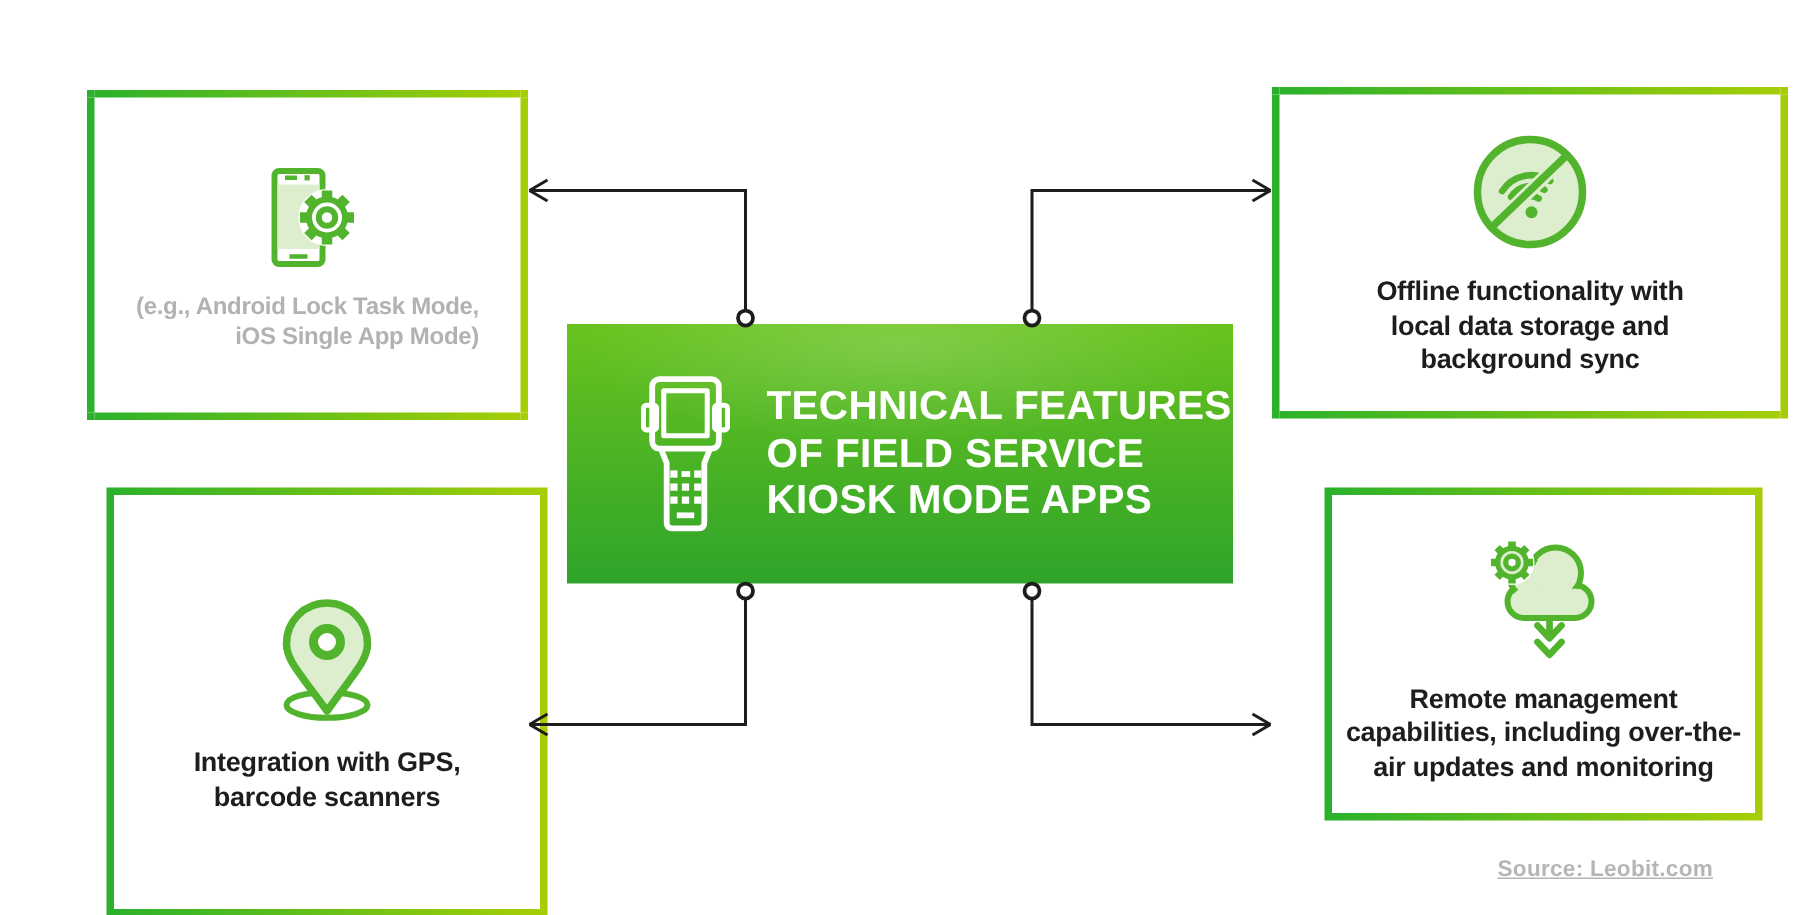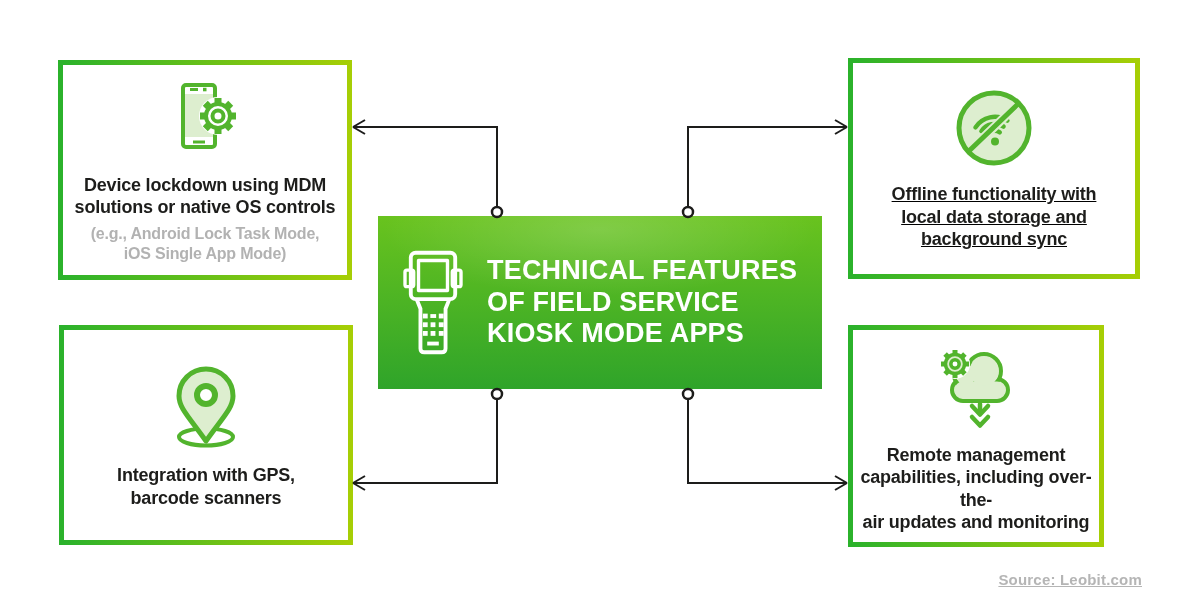--- a/index.html
+++ b/index.html
@@ -7,38 +7,38 @@
     position:relative;width:1200px;height:610px;background:#fff;overflow:hidden;
     font-family:"Liberation Sans",sans-serif;
   }
   .feature-box{
     position:absolute;background:#fff;border:5px solid #52b42d;
     border-image:linear-gradient(90deg,var(--border-gradient-start,#2bb22b),var(--border-gradient-end,#a6ce05)) 1;
     box-sizing:border-box;display:flex;flex-direction:column;align-items:center;
     justify-content:center;text-align:center;gap:13px;padding:6px 4px;
   }
   .fb-tl{left:58px;top:60px;width:294px;height:220px;}
-  .fb-tr{left:848px;top:58px;width:292px;height:221px;text-decoration:underline;}
-  .fb-bl{left:59px;top:325px;width:294px;height:220px;}
-  .fb-br{left:848px;top:325px;width:256px;height:222px;}
+  .fb-tr{left:848px;top:58px;width:344px;height:221px;}
+  .fb-bl{left:71px;top:325px;width:294px;height:286px;}
+  .fb-br{left:883px;top:325px;width:292px;height:222px;}
   .feature-main{
     font-weight:bold;font-size:18px;line-height:1.25;letter-spacing:-0.2px;
     color:var(--text-dark,#1d1d1b);white-space:pre-line;
   }
   .feature-sub{
     font-weight:bold;font-size:16px;line-height:1.25;letter-spacing:-0.2px;
-    color:var(--text-gray,#b2b2b2);white-space:pre-line;margin-top:-8px;
+    color:var(--text-gray,#b2b2b2);white-space:pre-line;margin-top:-8px;text-align:right;
   }
   .feature-sub:empty{display:none;}
   .center-box{
     position:absolute;left:378px;top:216px;width:444px;height:173px;box-sizing:border-box;
     background:
       radial-gradient(ellipse 70% 55% at 50% 8%, rgba(255,255,255,0.18), rgba(255,255,255,0) 70%),
       linear-gradient(180deg,var(--center-gradient-top,#69c31e),var(--center-gradient-bottom,#2fa42a));
-    display:flex;align-items:center;padding-left:24px;
+    display:flex;align-items:center;padding-left:48px;
   }
   .center-title{
     color:#fff;font-weight:bold;font-size:27px;line-height:1.18;letter-spacing:0.2px;
     white-space:pre;margin-left:23px;
   }
   .connector-layer{position:absolute;left:0;top:0;width:1200px;height:610px;pointer-events:none;}
   .source-note{
     position:absolute;right:58px;bottom:22px;font-size:15px;font-weight:bold;
     color:var(--source-color,#b5b5b5);letter-spacing:0.2px;text-decoration:underline;
   }
@@ -62,22 +62,20 @@
         <rect x="51.5" y="21" width="7" height="8" fill="#52b42d" transform="rotate(90 55 39)"></rect>
         <rect x="51.5" y="21" width="7" height="8" fill="#52b42d" transform="rotate(135 55 39)"></rect>
         <rect x="51.5" y="21" width="7" height="8" fill="#52b42d" transform="rotate(180 55 39)"></rect>
         <rect x="51.5" y="21" width="7" height="8" fill="#52b42d" transform="rotate(225 55 39)"></rect>
         <rect x="51.5" y="21" width="7" height="8" fill="#52b42d" transform="rotate(270 55 39)"></rect>
         <rect x="51.5" y="21" width="7" height="8" fill="#52b42d" transform="rotate(315 55 39)"></rect>
         <circle cx="55" cy="39" r="12" fill="#fff" stroke="#52b42d" stroke-width="4"></circle>
         <circle cx="55" cy="39" r="5.5" fill="#fff" stroke="#52b42d" stroke-width="4"></circle>
       </g>
     </svg>
-    <div class="feature-main">Device lockdown using MDM
-solutions or native OS controls</div>
     <div class="feature-sub">(e.g., Android Lock Task Mode,
 iOS Single App Mode)</div>
   </div>
 
   <div class="feature-box fb-tr">
     <svg width="84" height="84" viewBox="0 0 84 84">
       <circle cx="42" cy="42" r="35" fill="#ddeecf" stroke="#52b42d" stroke-width="5"></circle>
       <g transform="rotate(-12 42 50)" stroke="#52b42d" stroke-width="4.5" fill="none" stroke-linecap="round">
         <path d="M35.6,47.6 A9,9 0 0 1 48.4,47.6"></path>
         <path d="M30.7,42.7 A16,16 0 0 1 53.3,42.7"></path>

